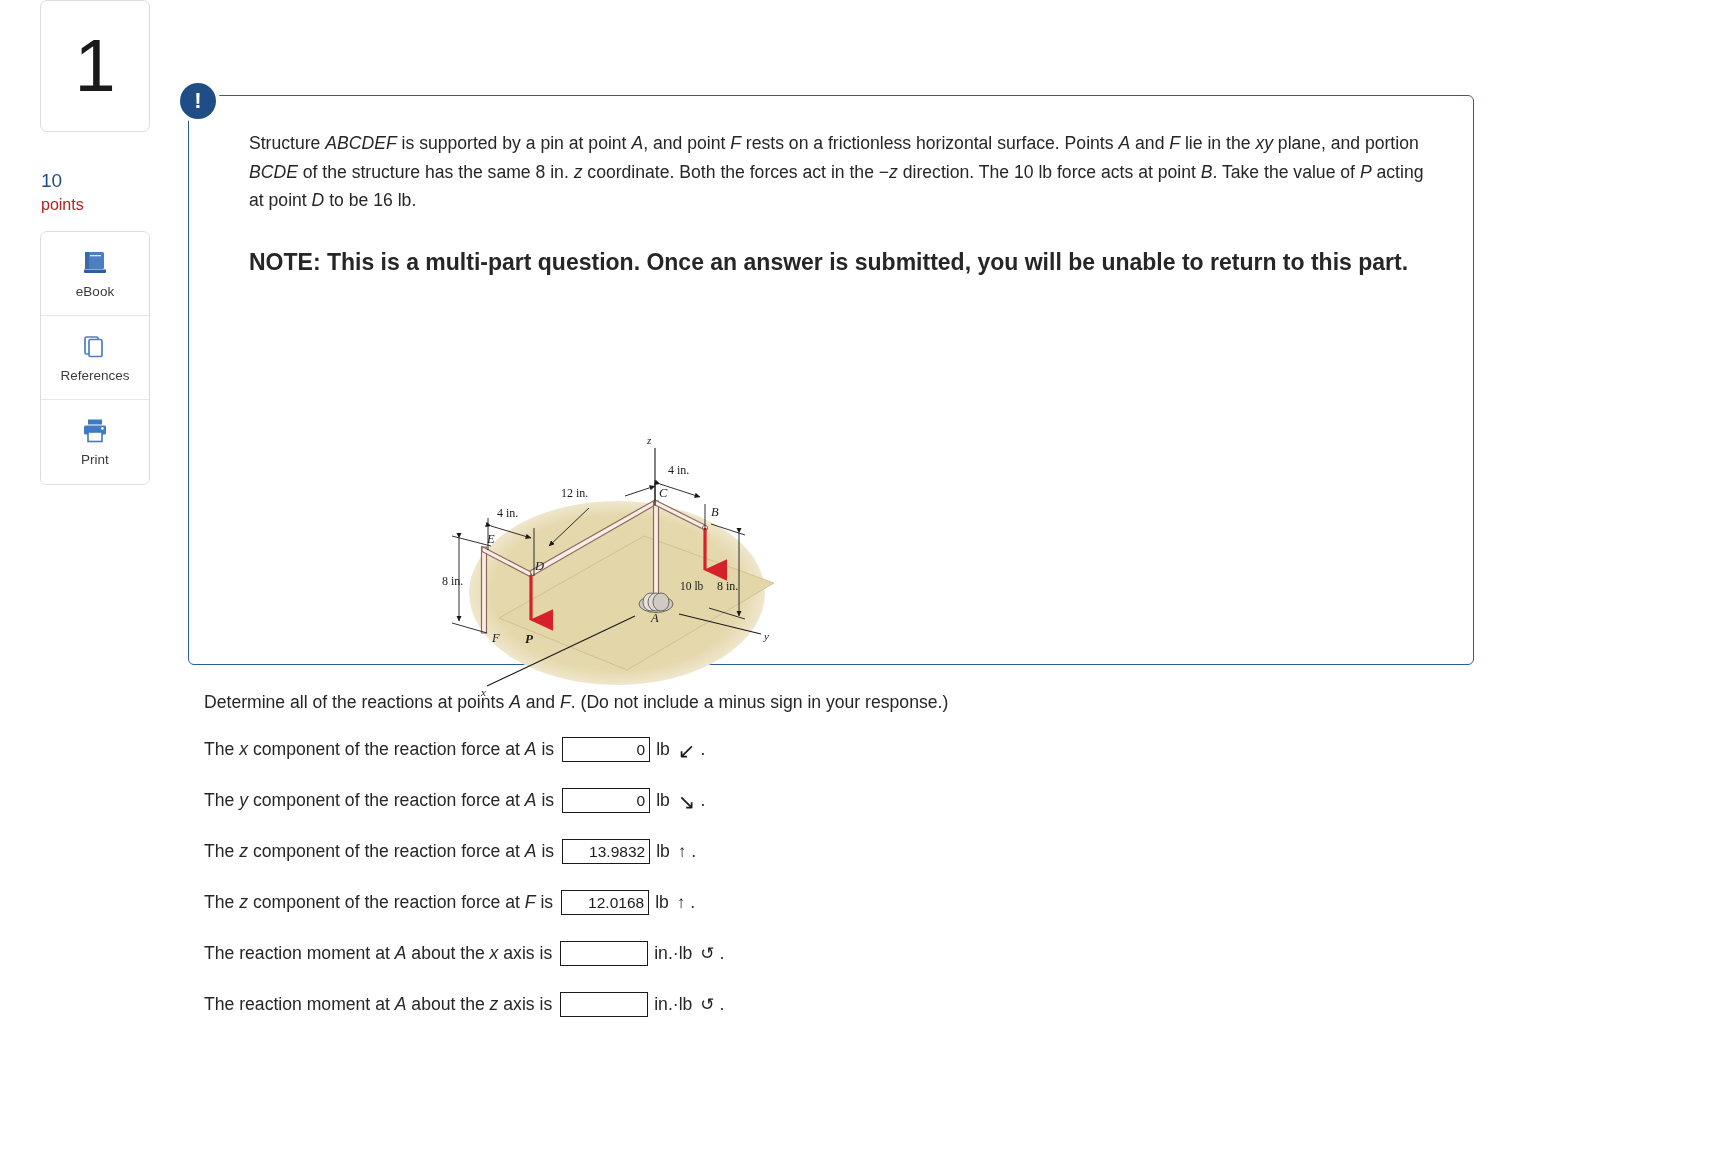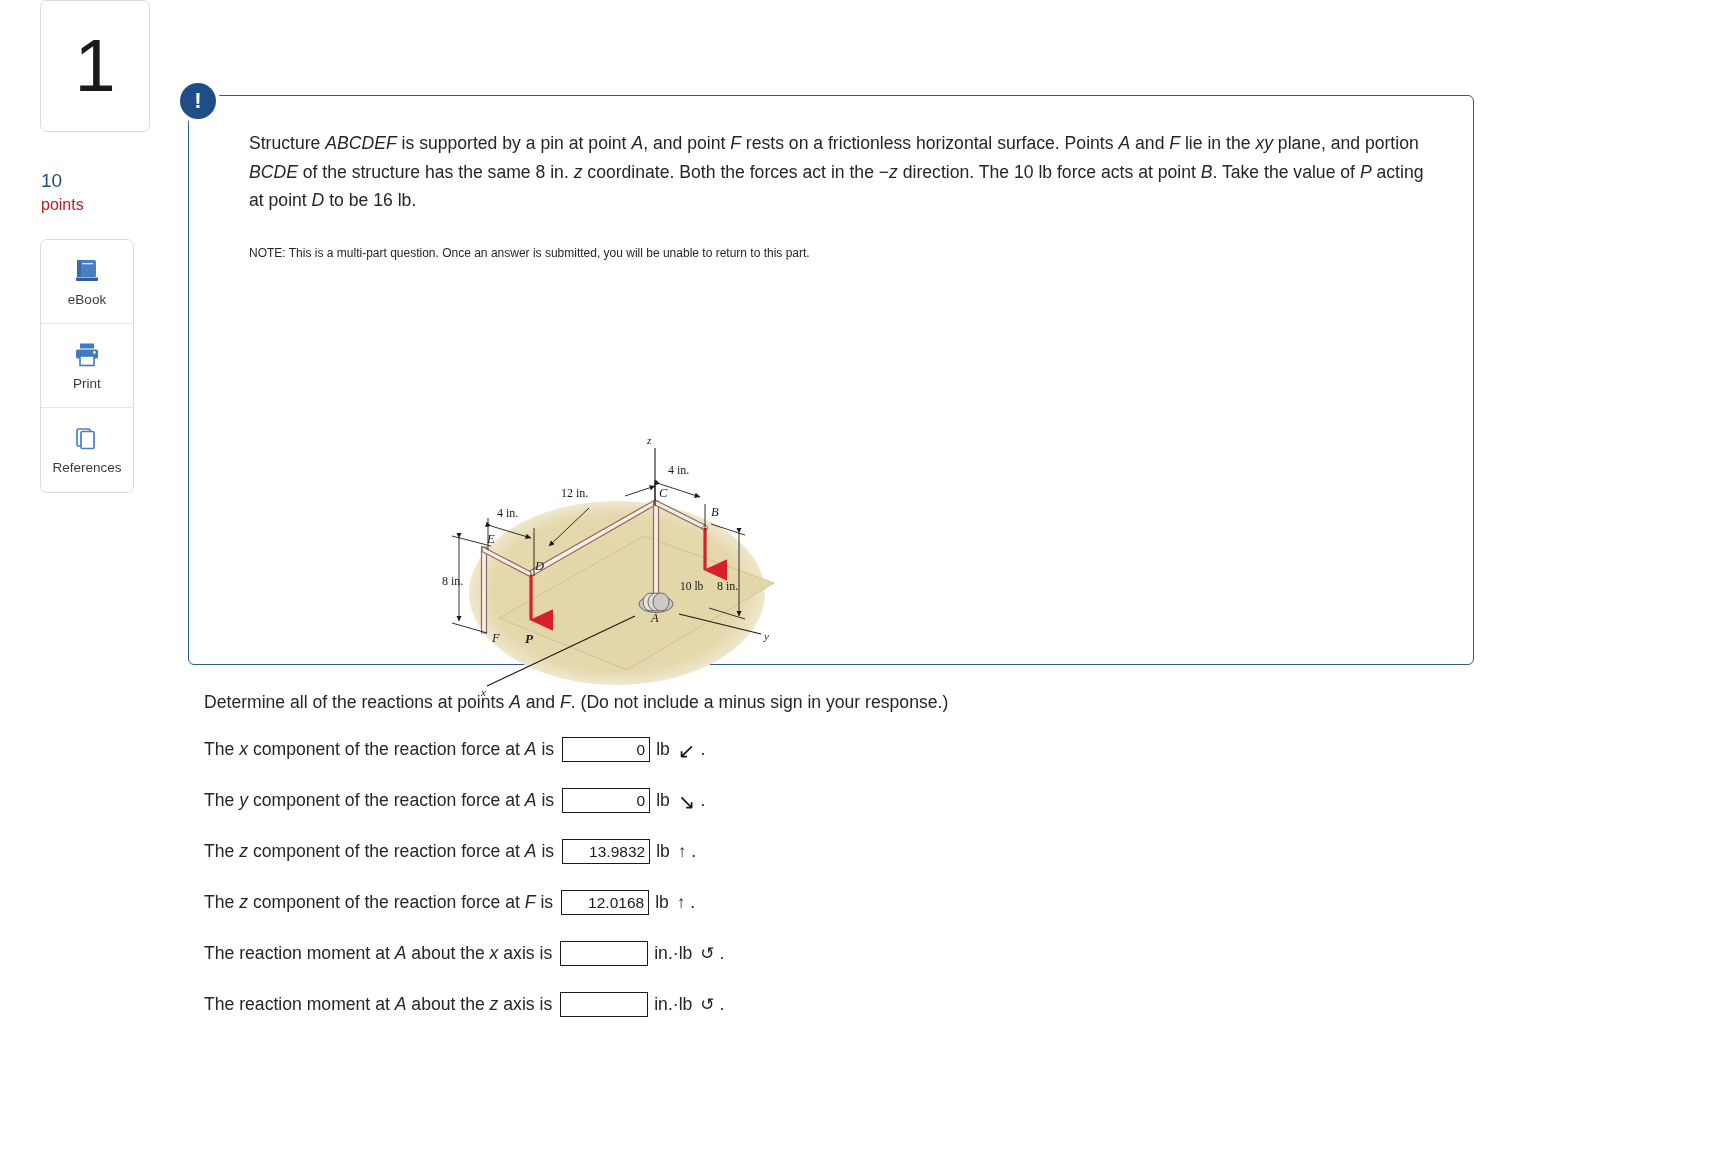--- a/index.html
+++ b/index.html
@@ -45,22 +45,22 @@
   }
   .points-value {
     font-size: 19px;
     color: #1f4e87;
   }
   .points-label {
     font-size: 16px;
     color: #b91c1c;
   }
   .tool-stack {
-    margin-top: 24px;
-    width: 94px;
+    margin-top: 16px;
+    width: 110px;
     border: 1px solid #dcdcdc;
     border-radius: 7px;
     overflow: hidden;
     background: #fff;
   }
   .tool-item {
     height: 84px;
     border-bottom: 1px solid #e6e6e6;
     display: flex; flex-direction: column;
     align-items: center; justify-content: center;
@@ -119,24 +119,25 @@
   }
   .body-text {
     font-size: 17.6px;
     line-height: 1.62;
     color: #262626;
     margin: 0;
     max-width: 1180px;
   }
   .body-text em { font-style: italic; }
   .note-text {
-    font-size: 12px;
+    font-size: 23px;
     line-height: 1.6;
     color: #262626;
     margin: 29px 0 0 0;
+    font-weight: bold;
   }
 
   
   #figure-wrap {
     position: absolute;
     left: 250px;
     top: 322px;
     width: 360px;
     height: 285px;
   }
@@ -219,37 +220,37 @@
             <rect x="10" y="6" width="11" height="1.3" fill="#dce8f6"></rect>
           </svg>
         </span>
         <span class="tlabel">eBook</span>
       </div>
 
 
       <div class="tool-item">
         <span class="tool-icon">
           <svg width="30" height="28" viewBox="0 0 30 28">
+            <rect x="5" y="4" width="13" height="17" rx="1.4" fill="#ffffff" stroke="#4a7fc1" stroke-width="1.7"></rect>
+            <rect x="9" y="6.5" width="13" height="17" rx="1.4" fill="#ffffff" stroke="#4a7fc1" stroke-width="1.7"></rect>
+          </svg>
+        </span>
+        <span class="tlabel">References</span>
+      </div>
+
+      <div class="tool-item">
+        <span class="tool-icon">
+          <svg width="30" height="28" viewBox="0 0 30 28">
             <rect x="8" y="2.5" width="14" height="5" fill="#3f7ac4"></rect>
             <rect x="4" y="8.5" width="22" height="9" rx="1.6" fill="#3f7ac4"></rect>
             <circle cx="22.4" cy="11.4" r="1.3" fill="#ffffff"></circle>
             <rect x="8" y="15" width="14" height="9.5" fill="#ffffff" stroke="#3f7ac4" stroke-width="1.6"></rect>
           </svg>
         </span>
         <span class="tlabel">Print</span>
-      </div>
-
-      <div class="tool-item">
-        <span class="tool-icon">
-          <svg width="30" height="28" viewBox="0 0 30 28">
-            <rect x="5" y="4" width="13" height="17" rx="1.4" fill="#ffffff" stroke="#4a7fc1" stroke-width="1.7"></rect>
-            <rect x="9" y="6.5" width="13" height="17" rx="1.4" fill="#ffffff" stroke="#4a7fc1" stroke-width="1.7"></rect>
-          </svg>
-        </span>
-        <span class="tlabel">References</span>
       </div>
 
     </div>
   </div>
 
   <div id="bang-mask"></div>
   <div id="bang-badge">!</div>
 
   <div id="info-panel">
     <div class="info-inner">

